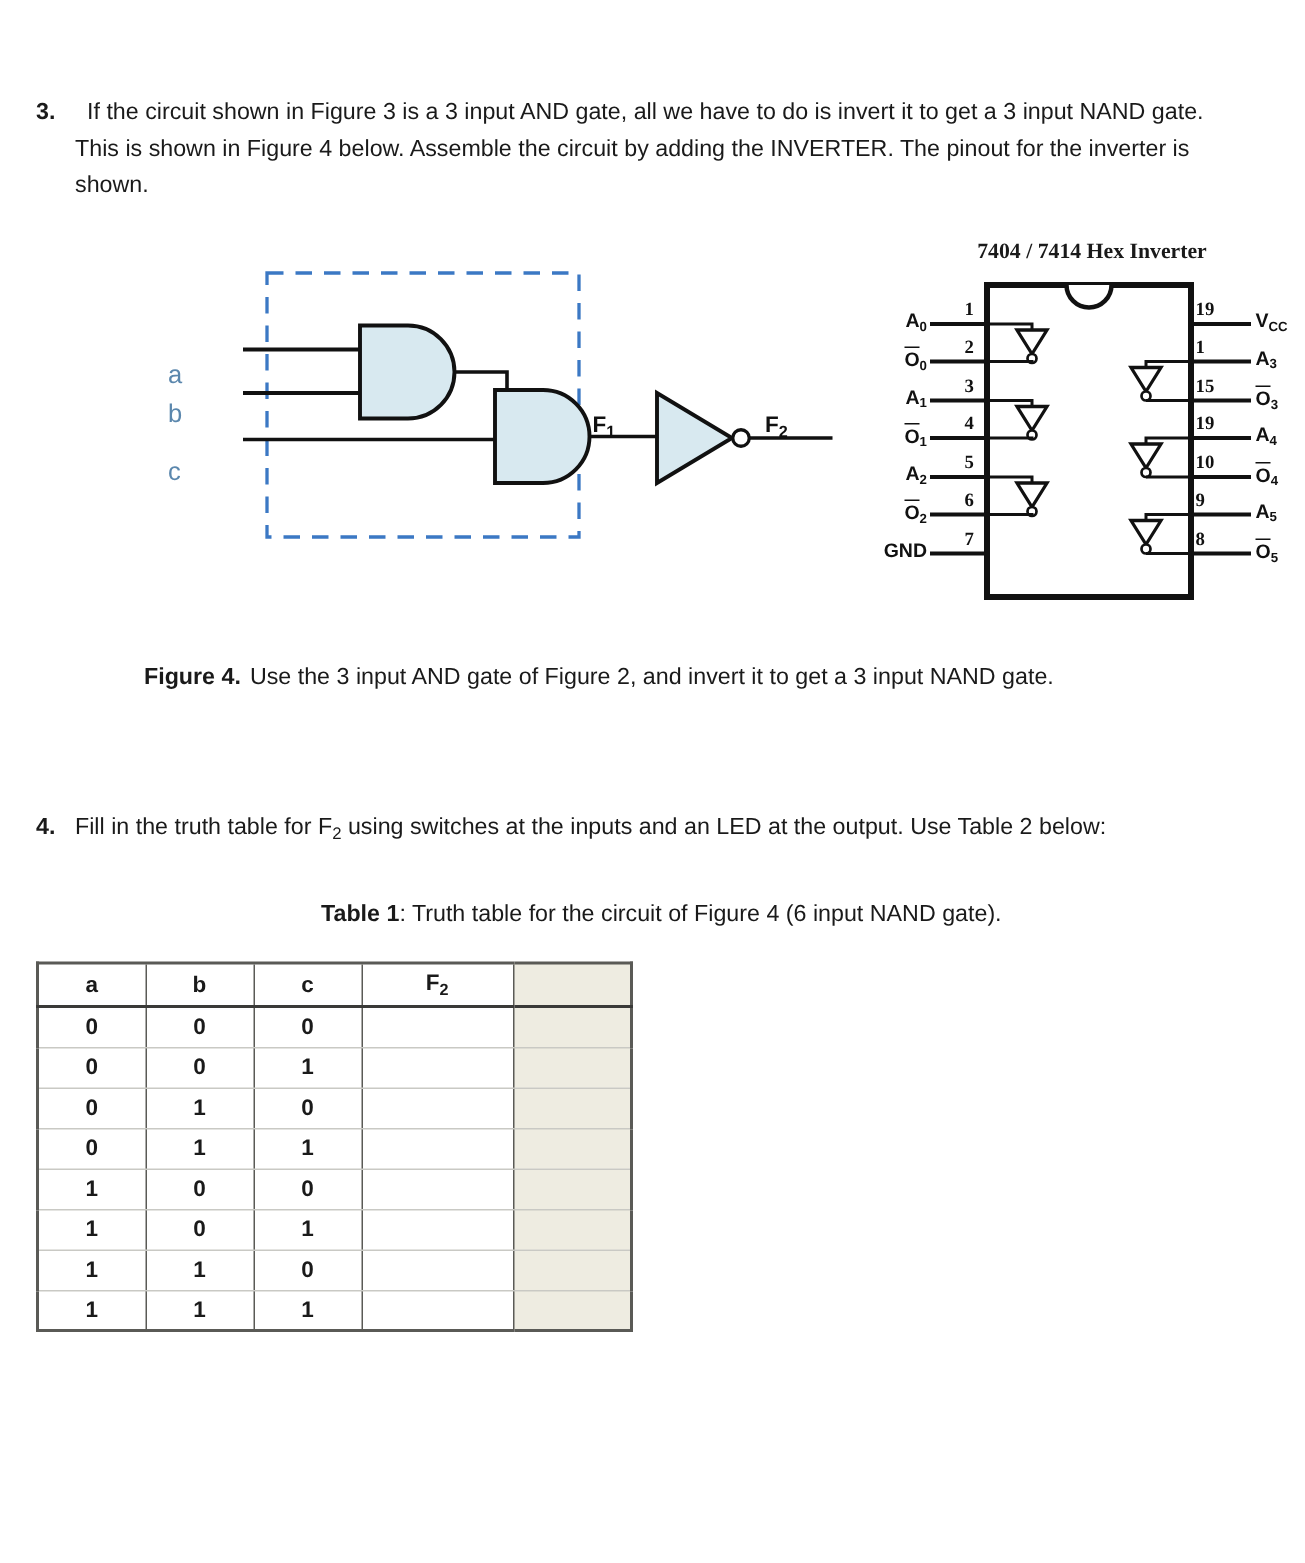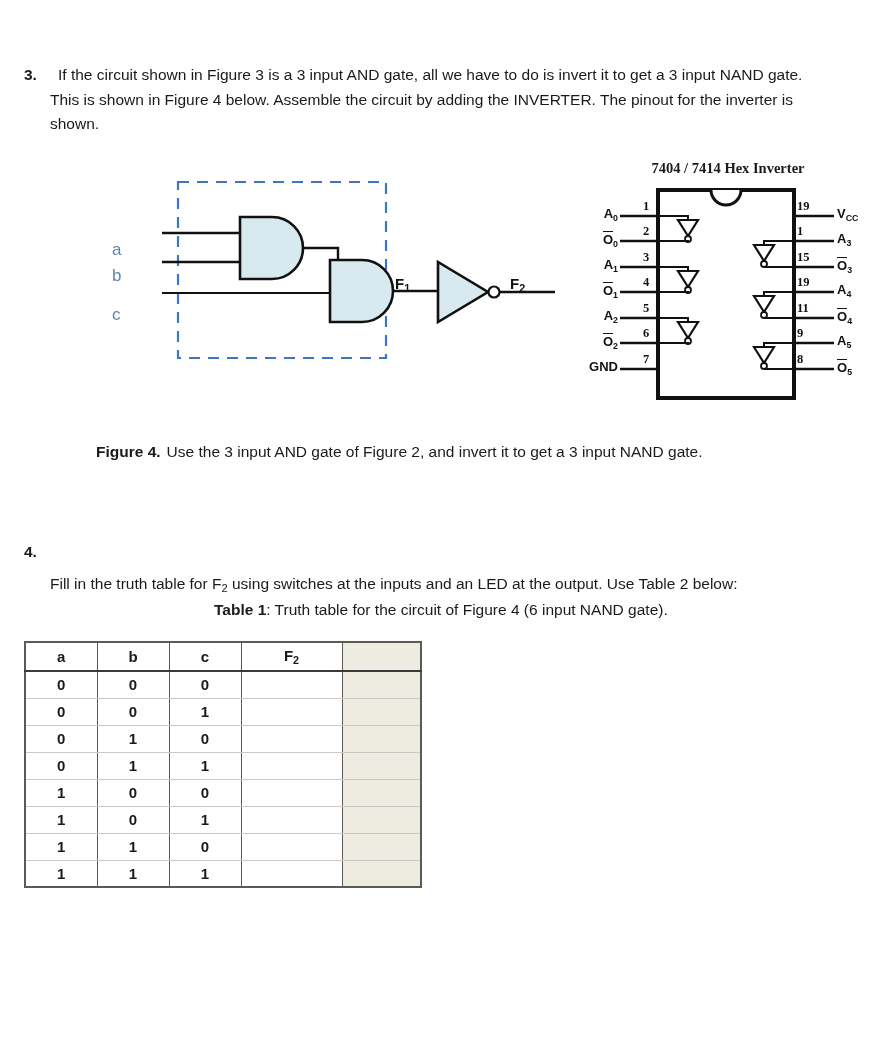--- a/index.html
+++ b/index.html
@@ -33,21 +33,21 @@
   .q-body {
     font-size: 15.5px;
     line-height: 24.5px;
     text-align: left;
   }
 
   #question-3 { left: 24px; top: 63px; width: 800px; }
   #question-3 .q-body { width: 770px; text-indent: 8px; }
 
   #question-4 { left: 24px; top: 540px; width: 790px; }
-  #question-4 .q-body { width: 760px; margin-top: 32px; }
+  #question-4 .q-body { width: 760px; }
 
   .sub { font-size: 0.72em; vertical-align: -0.28em; }
 
   
   #figure-4-caption {
     position: absolute;
     left: 96px;
     top: 440px;
     width: 700px;
     font-size: 15.5px;
@@ -268,21 +268,21 @@
     </div>
   <div id="ic-right-pin-text">
       <span style="position: absolute; left: 205px; top: 39px; font-size: 12.5px; font-weight: bold; font-family: &quot;Liberation Serif&quot;, serif; color: rgb(17, 17, 17);">19</span>
       <span style="position: absolute; left: 245px; top: 46px; font-size: 13px; font-weight: bold; font-family: &quot;Liberation Sans&quot;, sans-serif; color: rgb(17, 17, 17); white-space: nowrap;">V<span style="font-size:0.68em;vertical-align:-0.3em;">CC</span></span>
       <span style="position: absolute; left: 205px; top: 64px; font-size: 12.5px; font-weight: bold; font-family: &quot;Liberation Serif&quot;, serif; color: rgb(17, 17, 17);">1</span>
       <span style="position: absolute; left: 245px; top: 71px; font-size: 13px; font-weight: bold; font-family: &quot;Liberation Sans&quot;, sans-serif; color: rgb(17, 17, 17); white-space: nowrap;">A<span style="font-size:0.68em;vertical-align:-0.3em;">3</span></span>
       <span style="position: absolute; left: 205px; top: 90px; font-size: 12.5px; font-weight: bold; font-family: &quot;Liberation Serif&quot;, serif; color: rgb(17, 17, 17);">15</span>
       <span style="position: absolute; left: 245px; top: 97px; font-size: 13px; font-weight: bold; font-family: &quot;Liberation Sans&quot;, sans-serif; color: rgb(17, 17, 17); white-space: nowrap;"><span style="border-top:1.6px solid #111;padding-top:1px;display:inline-block;line-height:1;">O</span><span style="font-size:0.68em;vertical-align:-0.3em;">3</span></span>
       <span style="position: absolute; left: 205px; top: 115px; font-size: 12.5px; font-weight: bold; font-family: &quot;Liberation Serif&quot;, serif; color: rgb(17, 17, 17);">19</span>
       <span style="position: absolute; left: 245px; top: 122px; font-size: 13px; font-weight: bold; font-family: &quot;Liberation Sans&quot;, sans-serif; color: rgb(17, 17, 17); white-space: nowrap;">A<span style="font-size:0.68em;vertical-align:-0.3em;">4</span></span>
-      <span style="position: absolute; left: 205px; top: 141px; font-size: 12.5px; font-weight: bold; font-family: &quot;Liberation Serif&quot;, serif; color: rgb(17, 17, 17);">11</span>
+      <span style="position: absolute; left: 205px; top: 141px; font-size: 12.5px; font-weight: bold; font-family: &quot;Liberation Serif&quot;, serif; color: rgb(17, 17, 17);">10</span>
       <span style="position: absolute; left: 245px; top: 148px; font-size: 13px; font-weight: bold; font-family: &quot;Liberation Sans&quot;, sans-serif; color: rgb(17, 17, 17); white-space: nowrap;"><span style="border-top:1.6px solid #111;padding-top:1px;display:inline-block;line-height:1;">O</span><span style="font-size:0.68em;vertical-align:-0.3em;">4</span></span>
       <span style="position: absolute; left: 205px; top: 166px; font-size: 12.5px; font-weight: bold; font-family: &quot;Liberation Serif&quot;, serif; color: rgb(17, 17, 17);">9</span>
       <span style="position: absolute; left: 245px; top: 173px; font-size: 13px; font-weight: bold; font-family: &quot;Liberation Sans&quot;, sans-serif; color: rgb(17, 17, 17); white-space: nowrap;">A<span style="font-size:0.68em;vertical-align:-0.3em;">5</span></span>
       <span style="position: absolute; left: 205px; top: 192px; font-size: 12.5px; font-weight: bold; font-family: &quot;Liberation Serif&quot;, serif; color: rgb(17, 17, 17);">8</span>
       <span style="position: absolute; left: 245px; top: 199px; font-size: 13px; font-weight: bold; font-family: &quot;Liberation Sans&quot;, sans-serif; color: rgb(17, 17, 17); white-space: nowrap;"><span style="border-top:1.6px solid #111;padding-top:1px;display:inline-block;line-height:1;">O</span><span style="font-size:0.68em;vertical-align:-0.3em;">5</span></span>
     </div>
 </div>
 
 <div id="figure-4-caption">
   <span class="cap-label">Figure 4</span><span class="cap-label">.</span><span class="cap-text">Use the 3 input AND gate of Figure 2, and invert it to get a 3 input NAND gate.</span>

